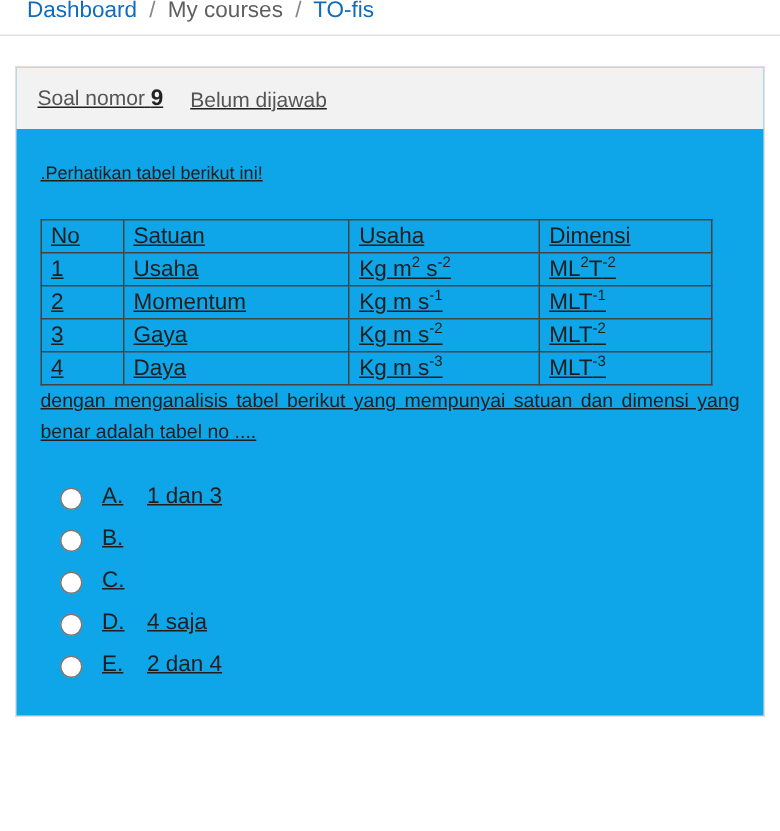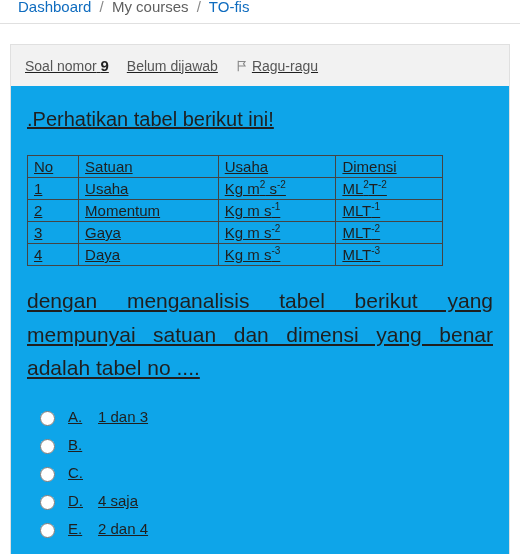--- a/index.html
+++ b/index.html
@@ -50,43 +50,43 @@
     vertical-align: -1px;
     margin-right: 4px;
     fill: none;
     stroke: #888;
     stroke-width: 1.5;
   }
   .question-body {
     padding: 14px 16px 20px 16px;
   }
   .qtext {
-    font-size: 20px;
+    font-size: 12px;
     margin: 8px 0 24px 0;
   }
   table.data {
     border-collapse: collapse;
-    width: 416px;
+    width: 448px;
     font-size: 15px;
   }
   table.data th, table.data td {
     border: 1px solid #444;
     padding: 2px 6px;
     text-align: left;
     vertical-align: bottom;
     font-weight: normal;
   }
   sup {
     font-size: 10px;
     vertical-align: super;
     line-height: 0;
   }
   .after-table {
-    margin-top: 18px;
-    font-size: 21px;
+    margin-top: 0;
+    font-size: 13px;
     text-align: justify;
     line-height: 1.6;
   }
   .options {
     list-style: none;
     padding: 0;
     margin: 18px 0 0 8px;
   }
   .options li {
     display: flex;
@@ -114,25 +114,20 @@
   <a href="#">TO-fis</a>
 </div>
 
 <div class="question-card">
   <div class="question-header">
     <span class="qno">
       <span>Soal nomor</span>
       <b>9</b>
     </span>
     <span>Belum dijawab</span>
-    <span>
-      <svg class="flag-icon" viewBox="0 0 16 16">
-        <path d="M3 1 v14 M3 2 h9 l-2 3 l2 3 h-9"></path>
-      </svg><span>Ragu-ragu</span>
-    </span>
   </div>
 
   <div class="question-body">
     <div class="qtext">.Perhatikan tabel berikut ini!</div>
 
     <table class="data">
       <thead>
         <tr>
           <th>No</th>
           <th>Satuan</th>

